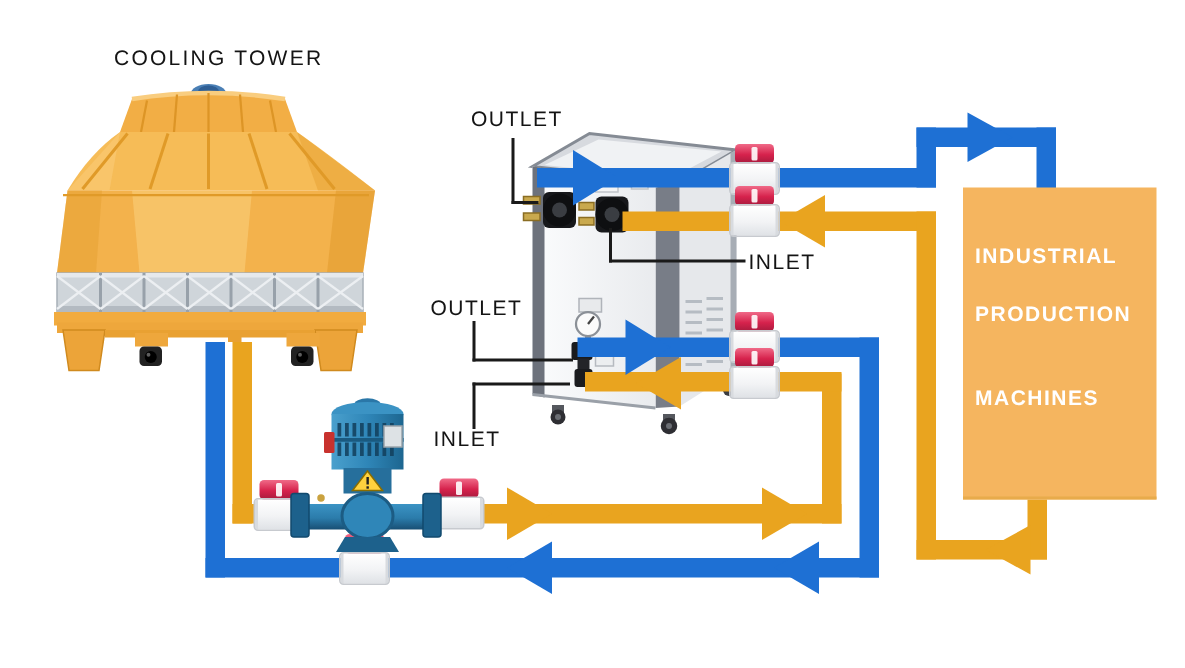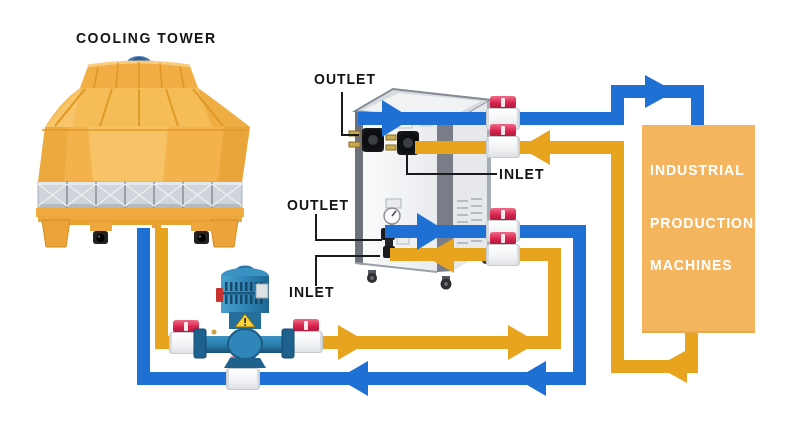--- a/index.html
+++ b/index.html
@@ -4,26 +4,26 @@
 <style>
   html,body{margin:0;padding:0;background:#fff;}
   #stage{position:relative;width:790px;height:445px;background:#fff;overflow:hidden;
          font-family:"Liberation Sans",sans-serif;}
   :root{
     --pipe-blue:#1e70d4; --pipe-orange:#e9a41f; --box-orange:#f5b55f;
     --valve-red:#d6224c; --tower-yellow:#f3b24c; --pump-teal:#2b7cab;
     --chiller-gray:#eef0f2; --label-black:#141414;
   }
   .abs{position:absolute;}
-  .lbl{position:absolute;color:var(--label-black);font-weight:bold;font-size:14px;
+  .lbl{position:absolute;color:var(--label-black);font-weight:normal;font-size:14px;
        letter-spacing:1px;white-space:nowrap;}
   .title{font-size:14px;letter-spacing:1.5px;}
   .pline{position:absolute;background:#1a1a1a;}
   
-  #machines{position:absolute;left:642px;top:125px;width:113px;height:208px;
+  #machines{position:absolute;left:642px;top:125px;width:129px;height:208px;
             background:var(--box-orange);border-bottom:2px solid #e8ab4b;box-sizing:border-box;}
   #machines .mline{position:absolute;left:8px;color:#fff;font-weight:bold;font-size:14px;
             letter-spacing:1px;white-space:nowrap;}
   
   .valve{position:absolute;width:34px;height:36px;z-index:30;}
   .valve .handle{position:absolute;left:4px;top:0;width:26px;height:13px;border-radius:3px;
      background:linear-gradient(180deg,#f06a88 0%,var(--valve-red) 55%,#a81b3e 100%);}
   .valve .handle:after{content:"";position:absolute;left:11px;top:2px;width:4px;height:9px;
      background:#fff;opacity:.9;border-radius:1px;}
   .valve .body{position:absolute;left:0;top:12px;width:34px;height:22px;border-radius:3px;
@@ -151,21 +151,21 @@
       <polygon points="550,130 520,147.5 550,165"></polygon>
       <polygon points="454,238 424,255.5 454,273"></polygon>
       <polygon points="687,350 657,366.5 687,383"></polygon>
       <polygon points="338,325 368,342.5 338,360"></polygon>
       <polygon points="508,325 538,342.5 508,360"></polygon>
     </g>
   </svg>
 
   <div id="machines" class="z20">
     <div class="mline" style="top:37px">INDUSTRIAL</div>
-    <div class="mline" style="top:90px">PRODUCTION</div>
+    <div class="mline" style="top:76px">PRODUCTION</div>
     <div class="mline" style="top:132px">MACHINES</div>
   </div>
 
   <svg class="abs z40" style="left:28px;top:50px" width="230" height="205" viewBox="0 0 230 205">
 
     <g>
       <rect x="97" y="13" width="28" height="8" rx="3" fill="#e9a93f"></rect>
       <ellipse cx="111" cy="13" rx="12" ry="7" fill="#4a7fb5"></ellipse>
       <ellipse cx="111" cy="11" rx="7" ry="4" fill="#2f5f95"></ellipse>
     </g>

